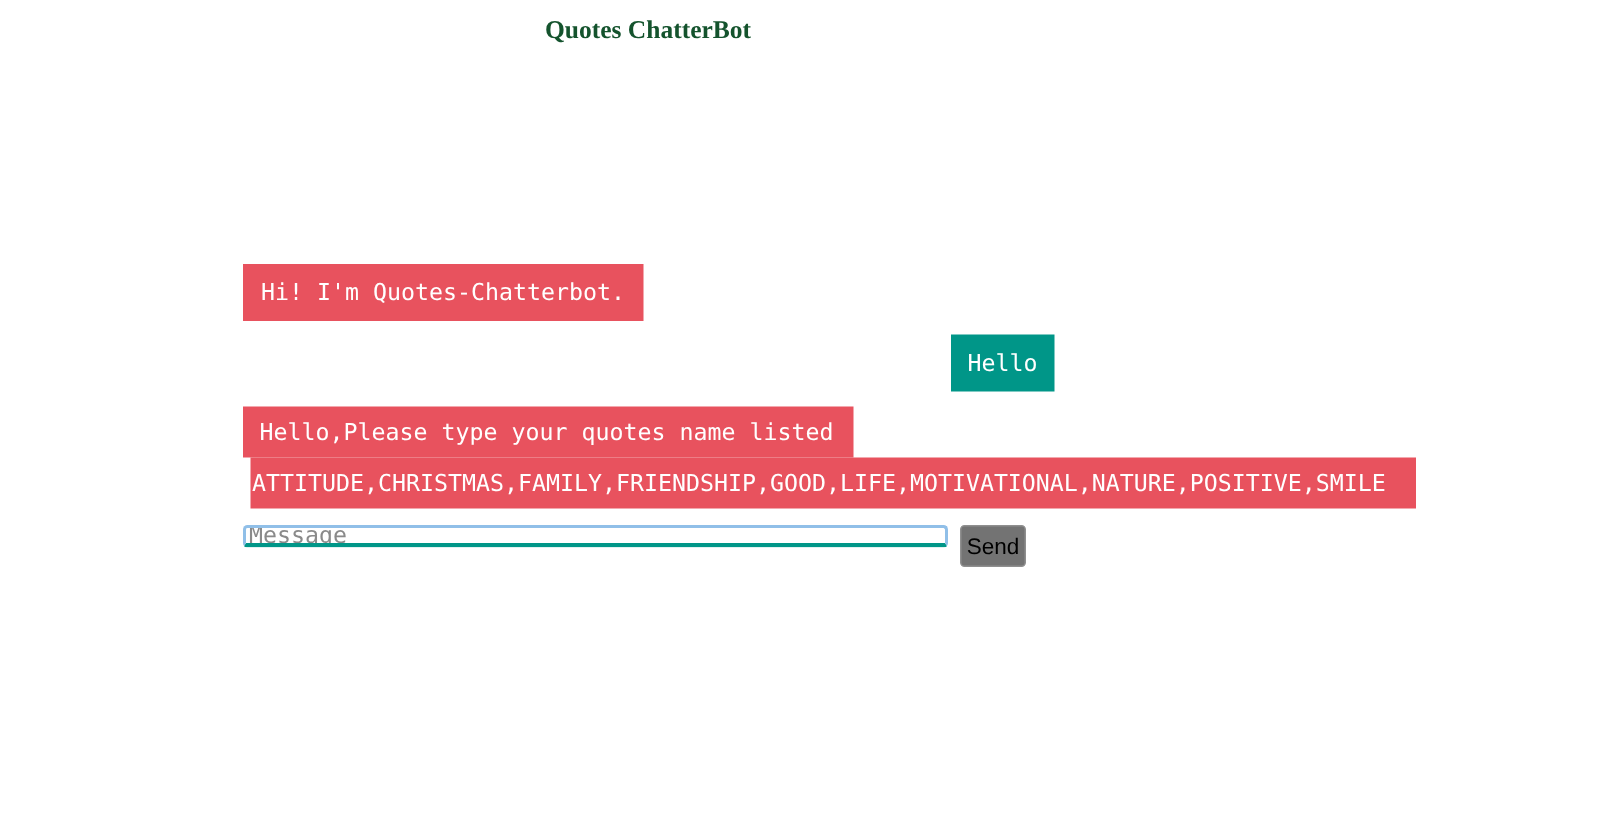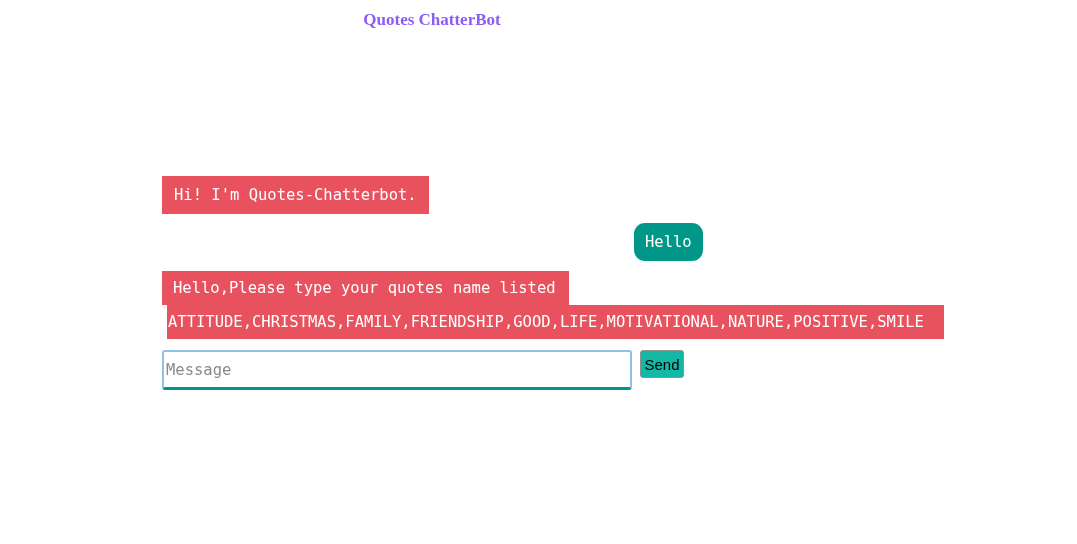--- a/index.html
+++ b/index.html
@@ -28,74 +28,73 @@
     line-height: 36px;
     color: #000000;
   }
   .page-subtitle {
     margin: 0;
     padding-top: 10px;
     font-family: "Liberation Serif", "DejaVu Serif", serif;
     font-weight: bold;
     font-size: 17px;
     line-height: 20px;
-    color: #8b5cf6;
+    color: #14532d;
   }
   .bubble {
     position: absolute;
     white-space: nowrap;
     color: #ffffff;
     font-size: 15.5px;
     margin-top: 48px;
   }
   .bubble.bot { background: var(--bot-bubble, #e8525e); }
   .bubble.user { background: var(--user-bubble, #009688); }
   .msg-bot-1 {
     left: 162px; top: 128px;
     height: 38px; line-height: 38px;
     padding: 0 12px;
   }
   .msg-user-1 {
     left: 634px; top: 175px;
     height: 38px; line-height: 38px;
     padding: 0 11px;
-    border-radius: 11px;
   }
   .msg-bot-2-line1 {
     left: 162px; top: 223px;
     height: 34px; line-height: 34px;
     padding: 0 13px 0 11px;
   }
   .msg-bot-2-line2 {
     left: 167px; top: 257px;
     height: 34px; line-height: 34px;
     padding: 0 20px 0 1px;
   }
   .composer-input {
     position: absolute;
     left: 162px; top: 350px;
-    width: 470px; height: 40px;
+    width: 470px; height: 15px;
     border: 2px solid var(--input-border, #90bfe8);
     border-bottom: 3px solid var(--input-underline, #009688);
     border-radius: 3px;
     outline: none;
     padding: 0 4px 0 2px;
     font-family: "DejaVu Sans Mono", monospace;
     font-size: 15.5px;
     color: #701a75;
   }
   .composer-input::placeholder {
     color: #8a8a8a;
     opacity: 1;
   }
   .send-button {
     position: absolute;
     left: 640px; top: 350px;
     width: 44px; height: 28px;
-    background: #14b8a6;
+    background: #737373;
     border: 1px solid #8f8f8f;
     border-radius: 3px;
     font-family: "Liberation Sans", sans-serif;
     font-size: 15px;
     color: #000000;
     padding: 0;
     cursor: pointer;
   }
 </style>
 </head>

